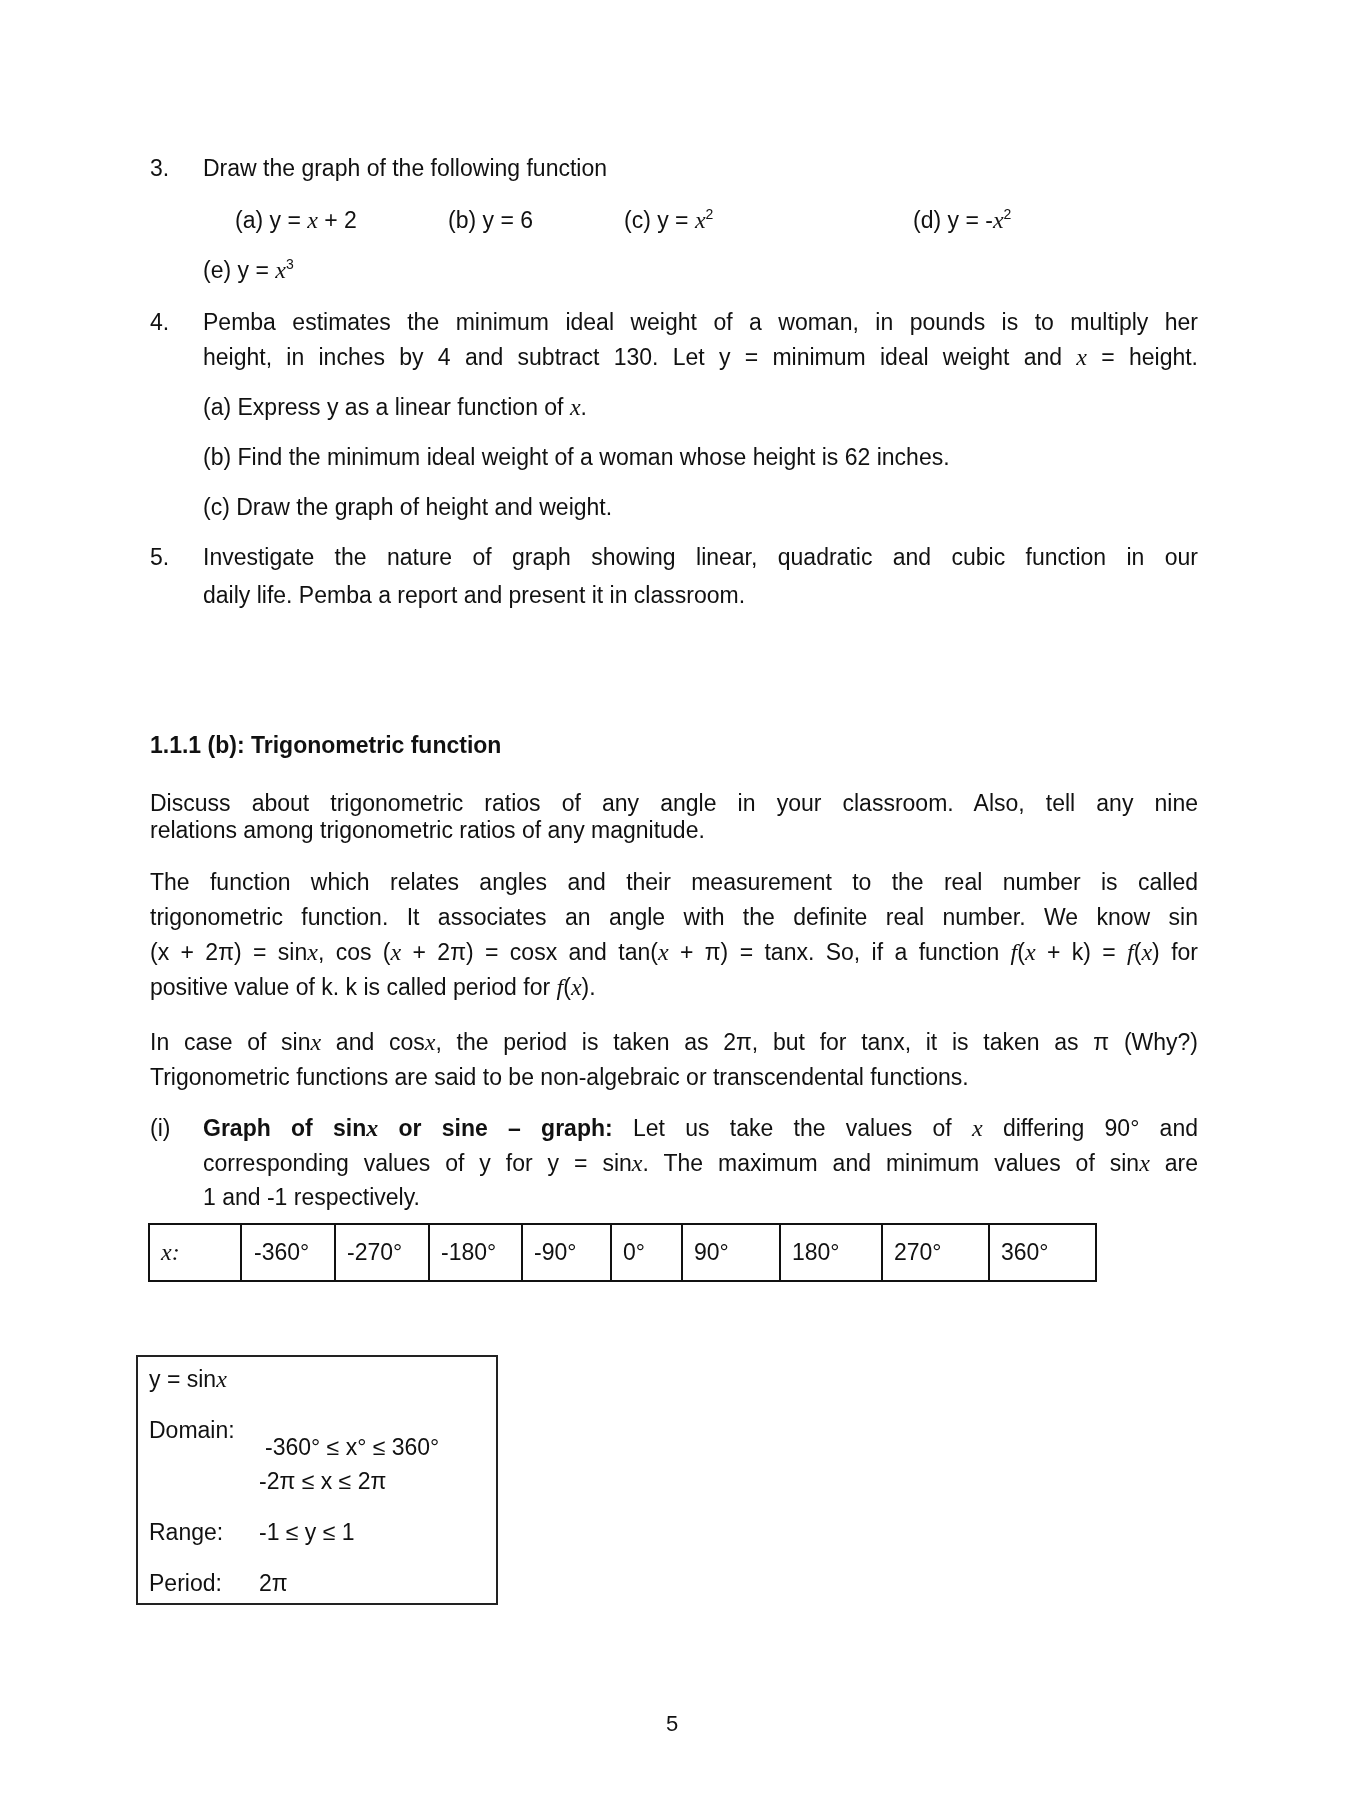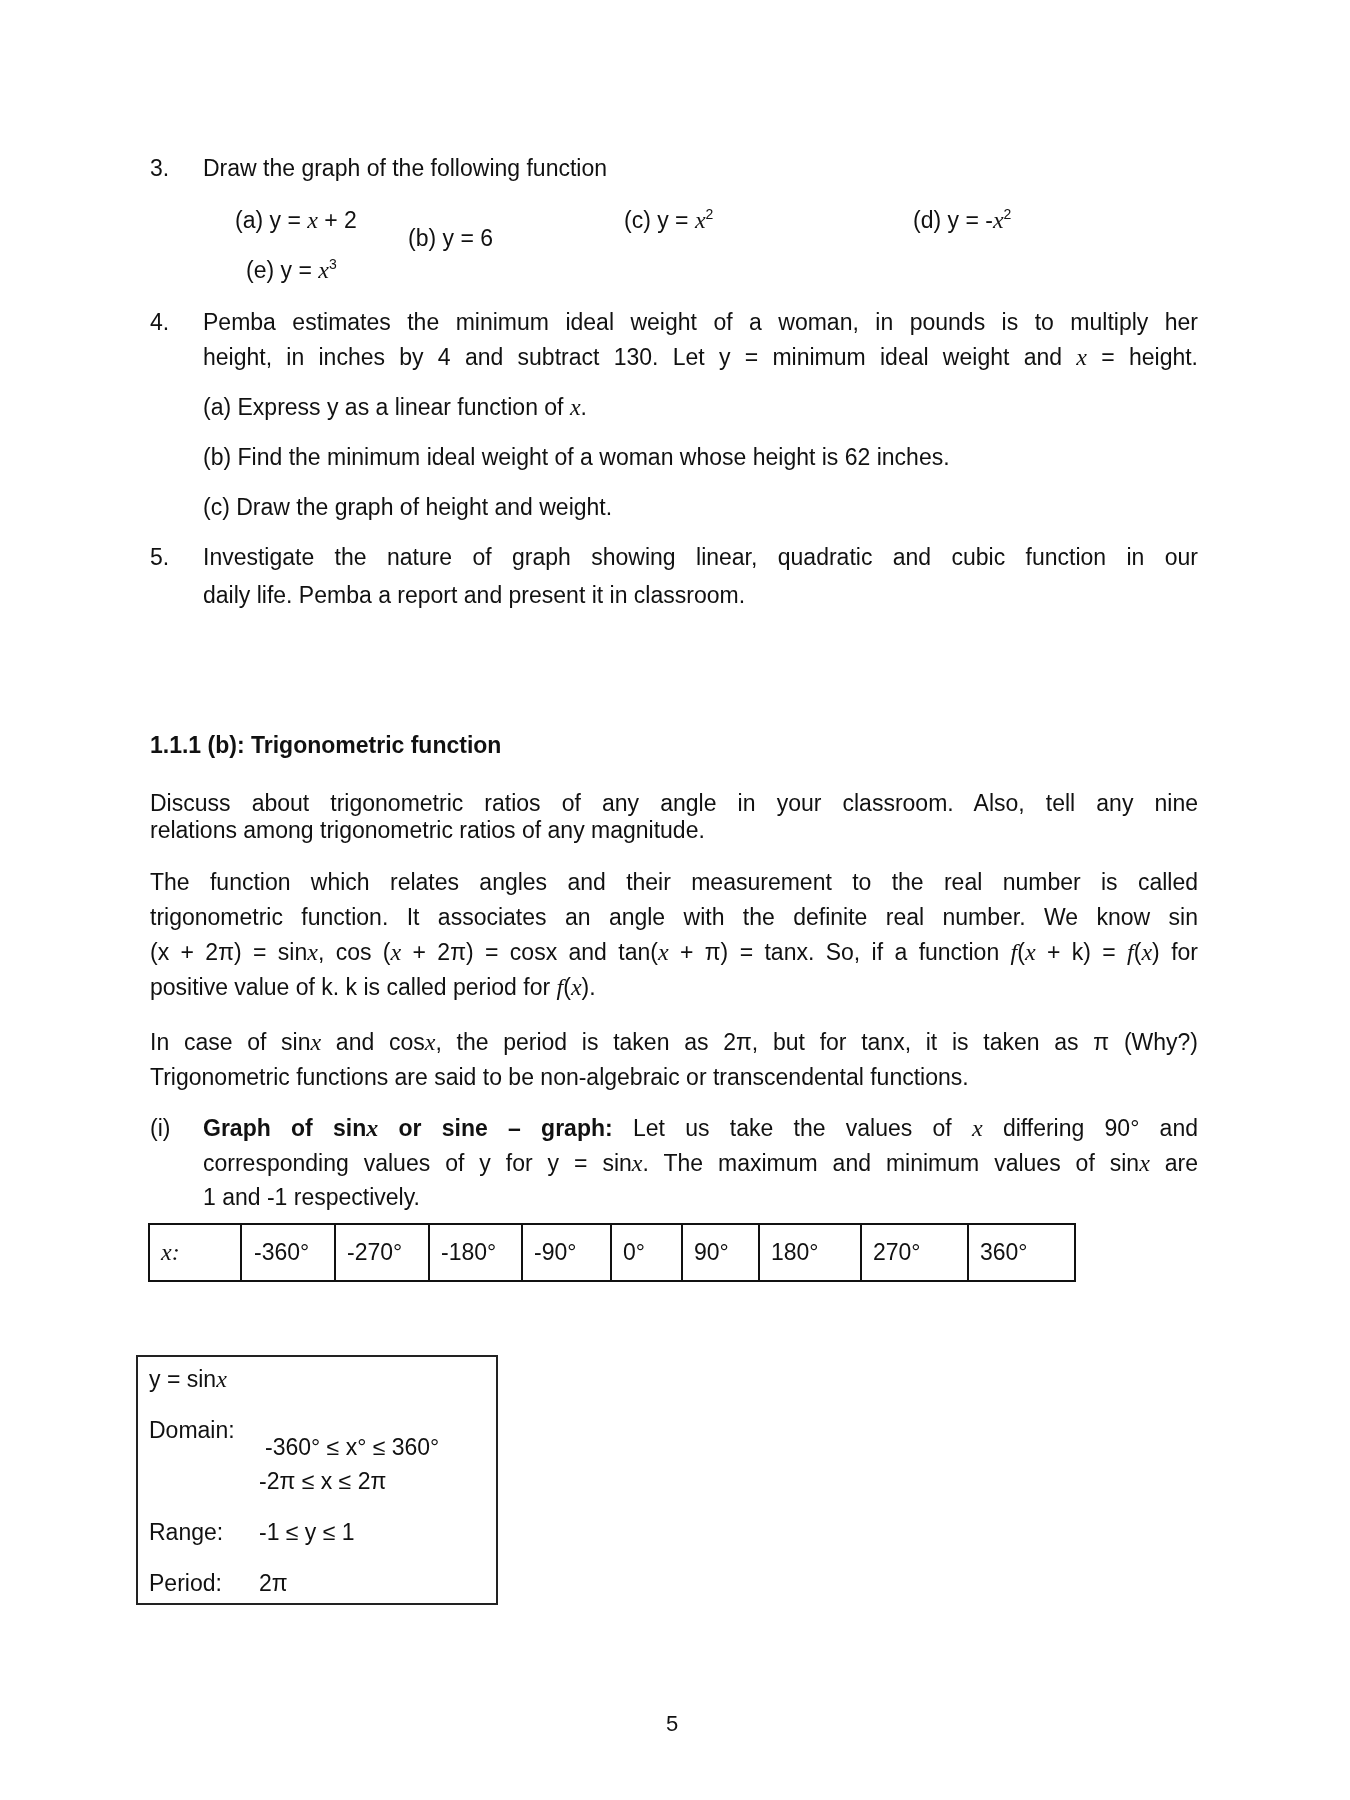--- a/index.html
+++ b/index.html
@@ -18,24 +18,24 @@
   .box .row { position:absolute; white-space:nowrap; line-height:30px; }
   .pagenum { position:absolute; left:666px; top:1711px; font-size:22px; }
 </style>
 </head>
 <body>
 
 <span class="num" style="left:150px;top:153px;">3.</span>
 <span class="ln" style="left:203px;top:153px;">Draw the graph of the following function</span>
 
 <span class="ln" style="left:203px;top:205px;margin-left:32px;"><span>(a) y = </span><span class="it">x</span><span> + 2</span></span>
-<span class="ln" style="left:408px;top:205px;margin-top:18px;">(b) y = 6</span>
+<span class="ln" style="left:448px;top:205px;">(b) y = 6</span>
 <span class="ln" style="left:624px;top:205px;"><span>(c) y = </span><span class="it">x</span><sup>2</sup></span>
 <span class="ln" style="left:913px;top:205px;"><span>(d) y = -</span><span class="it">x</span><sup>2</sup></span>
-<span class="ln" style="left:203px;top:255px;margin-left:43px;"><span>(e) y = </span><span class="it">x</span><sup>3</sup></span>
+<span class="ln" style="left:203px;top:255px;"><span>(e) y = </span><span class="it">x</span><sup>3</sup></span>
 
 <span class="num" style="left:150px;top:307px;">4.</span>
 <div class="ln just" style="left:203px;top:307px;width:995px;">Pemba estimates the minimum ideal weight of a woman, in pounds is to multiply her</div>
 <div class="ln just" style="left:203px;top:342px;width:995px;"><span>height, in inches by 4 and subtract 130. Let y = minimum ideal weight and</span> <span class="it">x</span> <span>= height.</span></div>
 
 <span class="ln" style="left:203px;top:392px;"><span>(a) Express y as a linear function of </span><span class="it">x</span><span>.</span></span>
 <span class="ln" style="left:203px;top:442px;">(b) Find the minimum ideal weight of a woman whose height is 62 inches.</span>
 <span class="ln" style="left:203px;top:492px;">(c) Draw the graph of height and weight.</span>
 
 <span class="num" style="left:150px;top:542px;">5.</span>
@@ -62,21 +62,21 @@
 
 <table class="sin">
   <tbody>
       <tr>
     <td style="width:92px;"><span class="it">x:</span></td>
     <td style="width:94px;padding-left:12px;">-360°</td>
     <td style="width:94px;">-270°</td>
     <td style="width:93px;">-180°</td>
     <td style="width:89px;">-90°</td>
     <td style="width:71px;">0°</td>
-    <td style="width:77px;">90°</td>
+    <td style="width:98px;">90°</td>
     <td style="width:102px;">180°</td>
     <td style="width:107px;">270°</td>
     <td style="width:107px;">360°</td>
   </tr>
 </tbody>
   </table>
 
 <div class="box">
   <span class="row" style="left:11px;top:7px;"><span>y = sin</span><span class="it">x</span></span>
   <span class="row" style="left:11px;top:58px;">Domain:</span>

